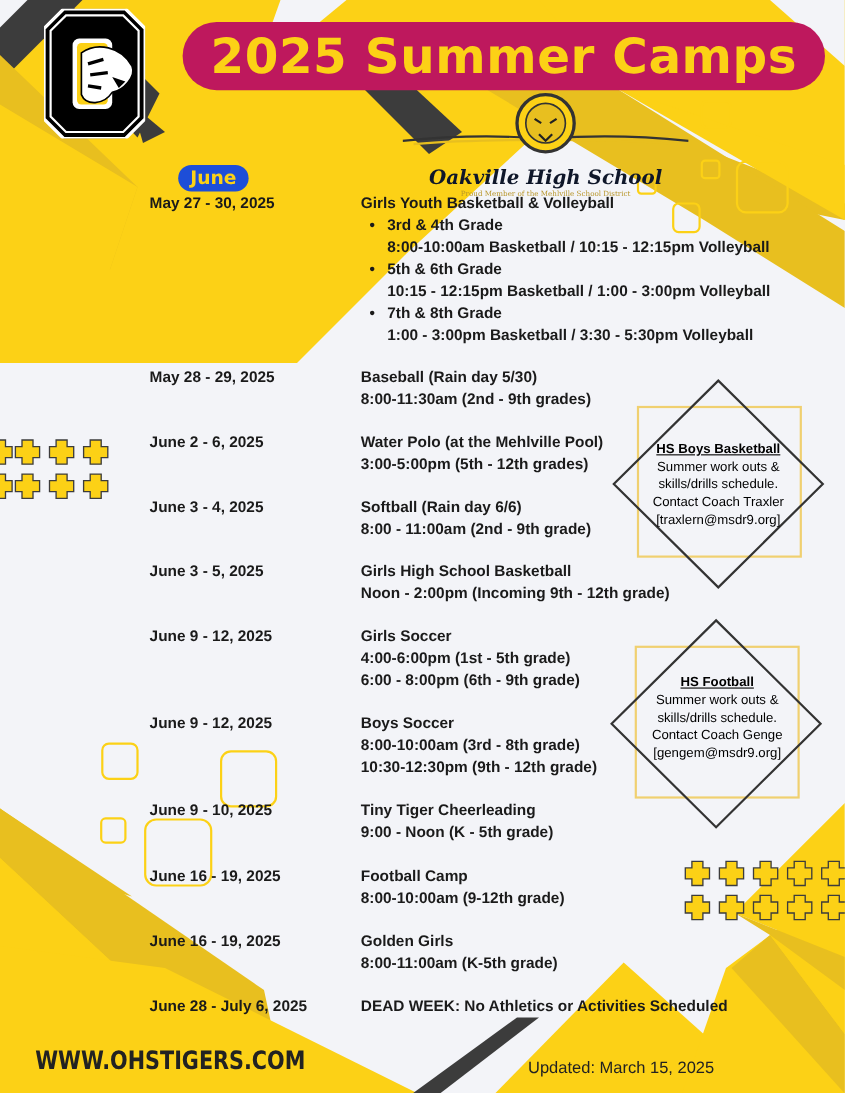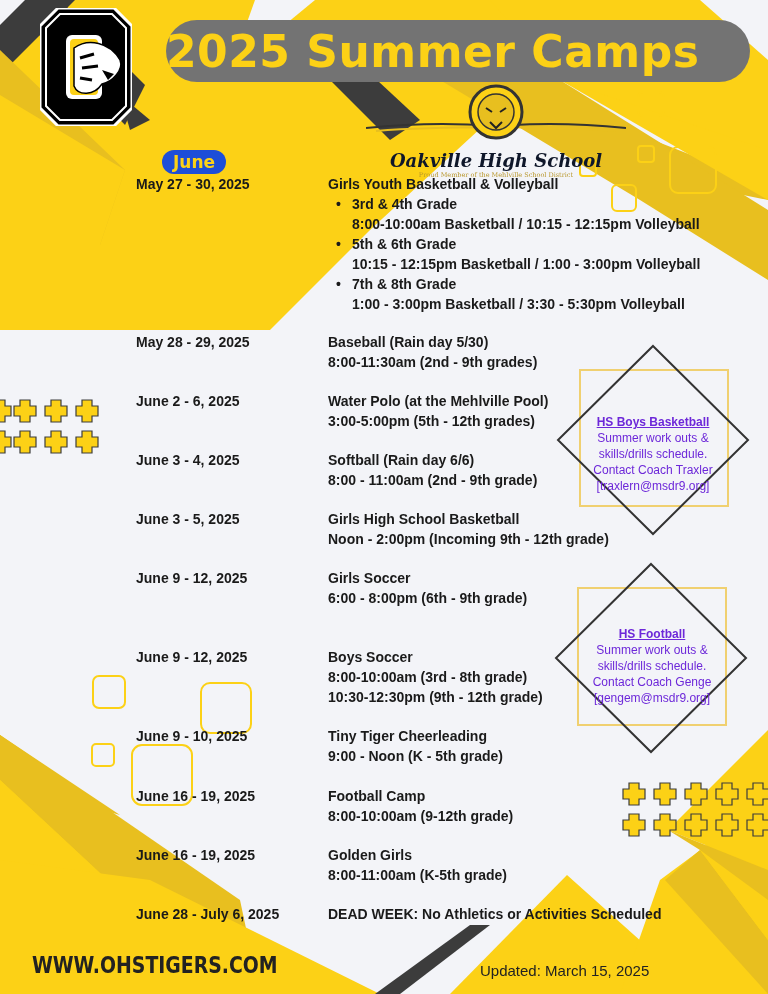--- a/index.html
+++ b/index.html
@@ -1,32 +1,32 @@
 <!DOCTYPE html>
 <html><head>
 <meta charset="utf-8">
 <style>
   html, body { margin:0; padding:0; }
   body { width:768px; height:994px; position:relative; overflow:hidden; background:#f3f4f8; font-family:"Liberation Sans", sans-serif; color:#1a1a1a; }
   .bg { position:absolute; inset:0; z-index:0; }
   .logo-c { position:absolute; left:40px; top:8px; width:92px; height:118px; z-index:3; }
-  .title-pill { position:absolute; left:166px; top:20px; width:584px; height:62px; background:#737373; border-radius:31px; z-index:3; display:flex; align-items:center; justify-content:flex-start; }
+  .title-pill { position:absolute; left:166px; top:20px; width:584px; height:62px; background:#be185d; border-radius:31px; z-index:3; display:flex; align-items:center; justify-content:center; }
   .title-pill span { color:#fcd116; font-family:"DejaVu Sans", sans-serif; font-weight:bold; font-size:44px; letter-spacing:0.5px; }
   .school-logo { position:absolute; left:366px; top:84px; width:260px; height:92px; z-index:3; text-align:center; }
   .school-name { font-family:"DejaVu Serif", serif; font-style:italic; font-weight:bold; font-size:18px; color:#0f172a; margin-top:2px; }
   .school-sub { font-family:"DejaVu Serif", serif; font-size:6.5px; color:#b8962a; }
   .june-pill { position:absolute; left:162px; top:150px; width:64px; height:24px; background:#1d4ed8; border-radius:12px; z-index:3; display:flex; align-items:center; justify-content:center; }
   .june-pill span { color:#fcd116; font-weight:bold; font-size:17px; font-family:"DejaVu Sans", sans-serif; }
   .row { position:absolute; left:0; width:768px; z-index:3; font-size:14px; font-weight:bold; line-height:20px; }
   .date { position:absolute; left:136px; white-space:nowrap; }
   .desc { position:absolute; left:328px; white-space:nowrap; }
   .desc ul { margin:0; padding:0 0 0 24px; list-style:none; }
   .desc li { position:relative; }
   .desc li .bullet { position:absolute; left:-16px; }
-  .callout { position:absolute; z-index:3; width:150px; text-align:center; font-size:12px; line-height:16px; color:#6d28d9;margin-top:14px; }
+  .callout { position:absolute; z-index:3; width:150px; text-align:center; font-size:12px; line-height:16px; color:#000000; }
   .callout .h { font-weight:bold; text-decoration:underline; font-size:12px; }
   .website { position:absolute; left:32px; top:952px; z-index:3; font-family:"DejaVu Sans", sans-serif; font-weight:bold; font-size:23px; color:#222; letter-spacing:0px; transform:scaleX(0.82); transform-origin:left; }
   .updated { position:absolute; left:480px; top:962px; z-index:3; font-size:15px; color:#222; }
 </style>
 </head>
 <body>
 
 <svg class="bg" width="768" height="994" viewBox="0 0 768 994">
 
   <polygon points="0,0 250,0 620,0 370,230 270,330 0,330" fill="#fcd116"></polygon>
@@ -176,20 +176,21 @@
   <div class="desc">
     <div>Girls High School Basketball</div>
     <div>Noon - 2:00pm (Incoming 9th - 12th grade)</div>
   </div>
 </div>
 
 <div class="row" style="top:568px;">
   <div class="date">June 9 - 12, 2025</div>
   <div class="desc">
     <div>Girls Soccer</div>
+    <div>4:00-6:00pm (1st - 5th grade)</div>
     <div>6:00 - 8:00pm (6th - 9th grade)</div>
   </div>
 </div>
 
 <div class="row" style="top:647px;">
   <div class="date">June 9 - 12, 2025</div>
   <div class="desc">
     <div>Boys Soccer</div>
     <div>8:00-10:00am (3rd - 8th grade)</div>
     <div>10:30-12:30pm (9th - 12th grade)</div>

